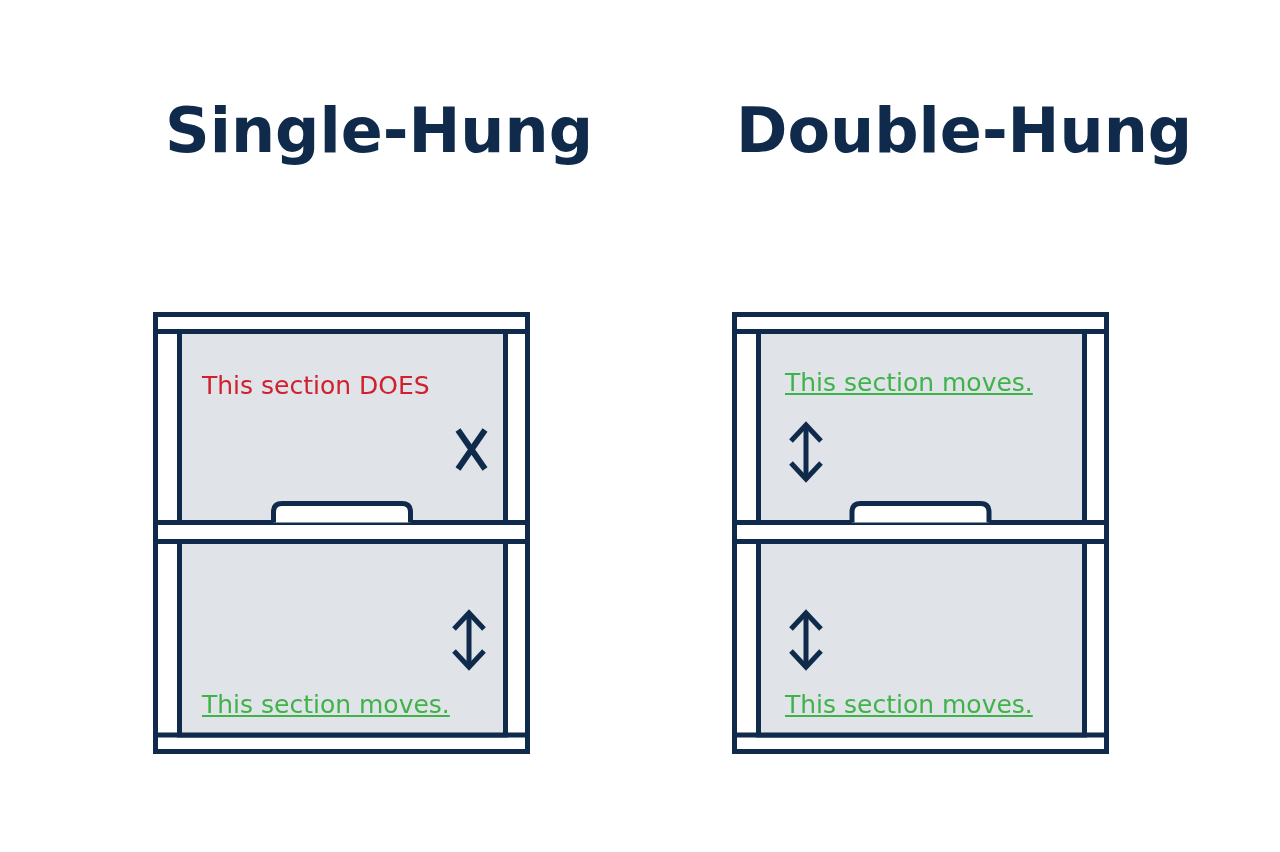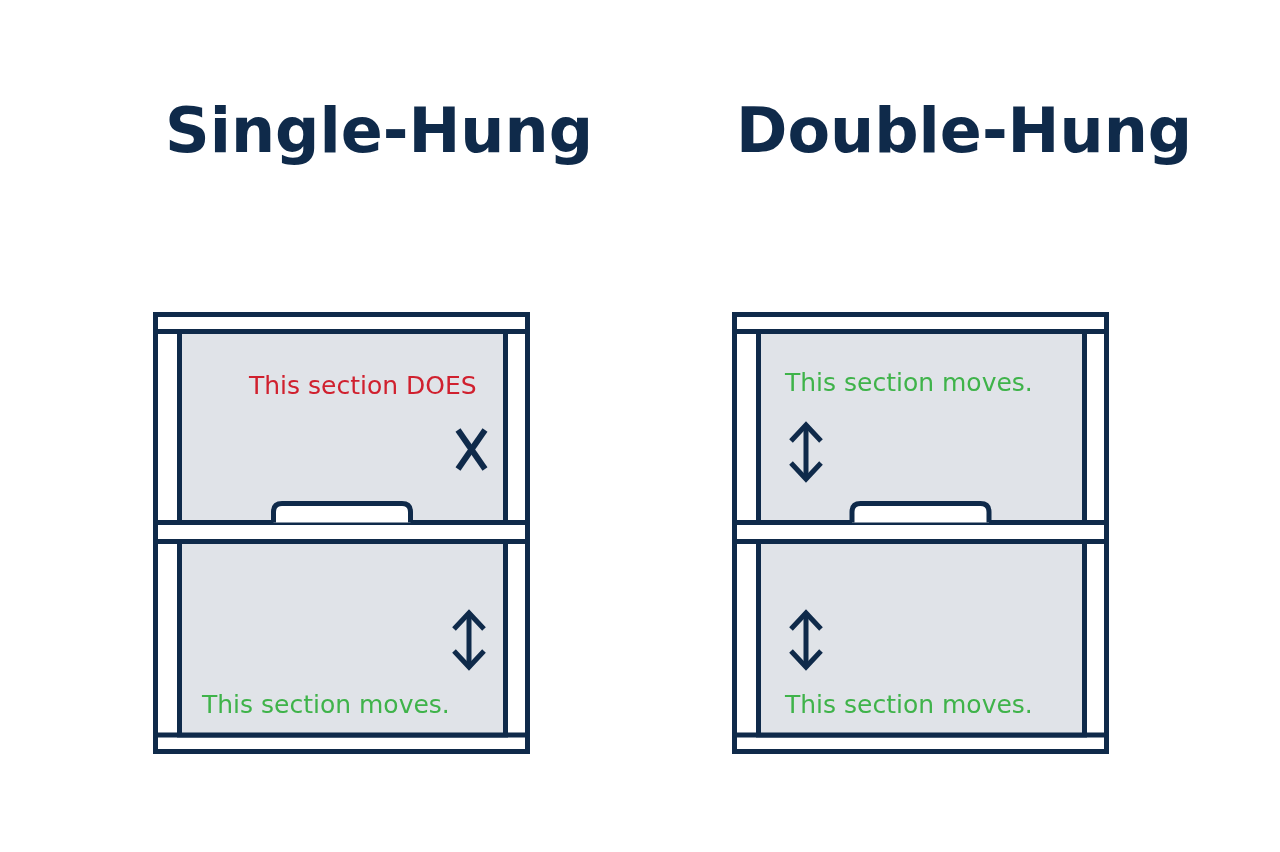--- a/index.html
+++ b/index.html
@@ -15,22 +15,22 @@
     svg { position: absolute; left: 0; top: 0; }
     .frame { fill: #ffffff; stroke: #0f2a4a; stroke-width: 5; }
     .glass { fill: #e0e3e8; stroke: #0f2a4a; stroke-width: 5; }
     .handle { fill: #ffffff; stroke: #0f2a4a; stroke-width: 5; }
     .arrow { fill: none; stroke: #0f2a4a; stroke-width: 5; stroke-linecap: butt; stroke-linejoin: miter; }
     .xmark { fill: none; stroke: #0f2a4a; stroke-width: 6; }
     .label {
       position: absolute; margin: 0; white-space: nowrap;
       font-family: "DejaVu Sans", sans-serif; font-size: 25px; line-height: 41px;
     }
-    .red { color: #d0202e; margin-left: 47px; }
-    .green { color: #3fb34a; }
+    .red { color: #d0202e; }
+    .green { color: #3fb34a; text-decoration: underline; }
   </style>
 </head>
 <body>
 
 <h1 id="title-left" class="title">Single-Hung</h1>
 <h1 id="title-right" class="title">Double-Hung</h1>
 
 <svg width="1280" height="852" viewBox="0 0 1280 852">
 
   <g>

